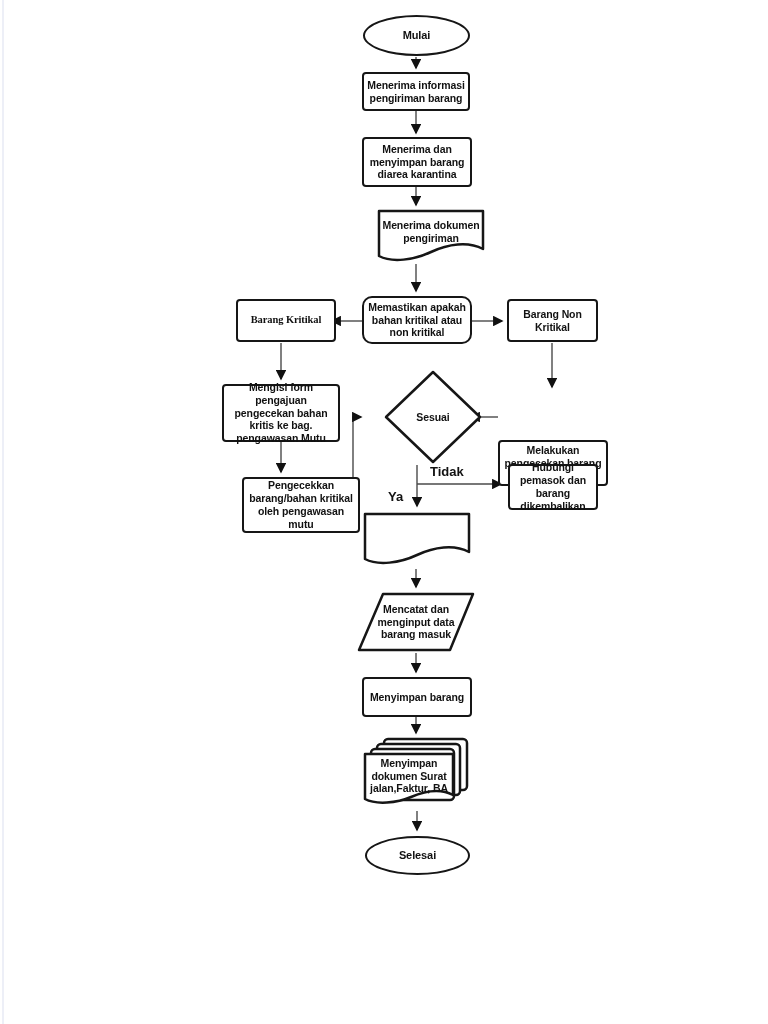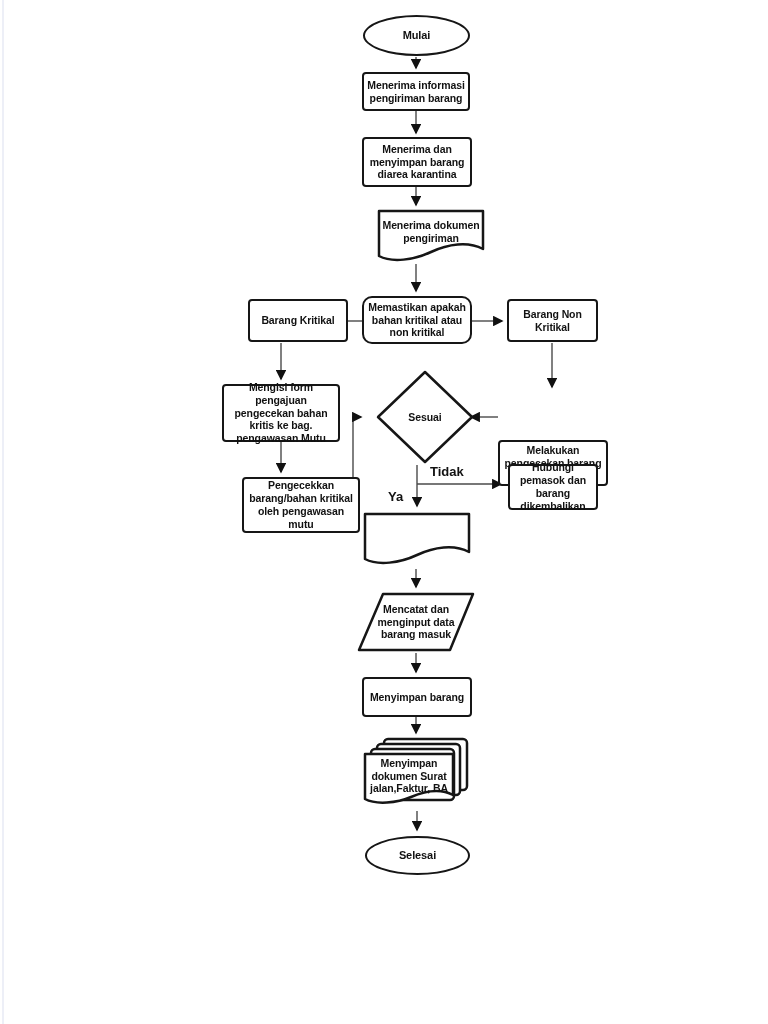--- a/index.html
+++ b/index.html
@@ -95,33 +95,33 @@
     <svg class="shape-svg" viewBox="0 0 110 57" preserveAspectRatio="none">
       <path d="M3 3 H107 V41 C 92 33, 72 36, 55 44 C 38 52, 16 55, 3 48 Z"></path>
     </svg>
     <span class="lbl">Menerima dokumen pengiriman</span>
   </div>
 
   <div class="node rect" style="left:362px; top:296px; width:110px; height:48px; border-radius:10px;">
     <span class="lbl">Memastikan apakah bahan kritikal atau non kritikal</span>
   </div>
 
-  <div class="node rect" style="left:248px; top:299px; width:100px; height:43px;">
+  <div class="node rect" style="left:236px; top:299px; width:100px; height:43px;font-family:Liberation Serif, serif;">
     <span class="lbl">Barang Kritikal</span>
   </div>
 
   <div class="node rect" style="left:507px; top:299px; width:91px; height:43px;">
     <span class="lbl"><span>Barang </span><span class="it">Non</span><span> Kritikal</span></span>
   </div>
 
   <div class="node rect" style="left:222px; top:384px; width:118px; height:58px;">
     <span class="lbl">Mengisi form pengajuan pengecekan bahan kritis ke bag. pengawasan Mutu</span>
   </div>
 
-  <div class="node svg-node" style="left:376px; top:370px; width:98px; height:94px;">
+  <div class="node svg-node" style="left:384px; top:370px; width:98px; height:94px;">
     <svg class="shape-svg" viewBox="0 0 98 94" preserveAspectRatio="none">
       <polygon points="49,2 96,47 49,92 2,47"></polygon>
     </svg>
     <span class="lbl">Sesuai</span>
   </div>
 
   <div class="node rect" style="left:498px; top:393px; width:110px; height:46px;margin-top:47px;">
     <span class="lbl">Melakukan pengecekan barang non kritikal</span>
   </div>
 

